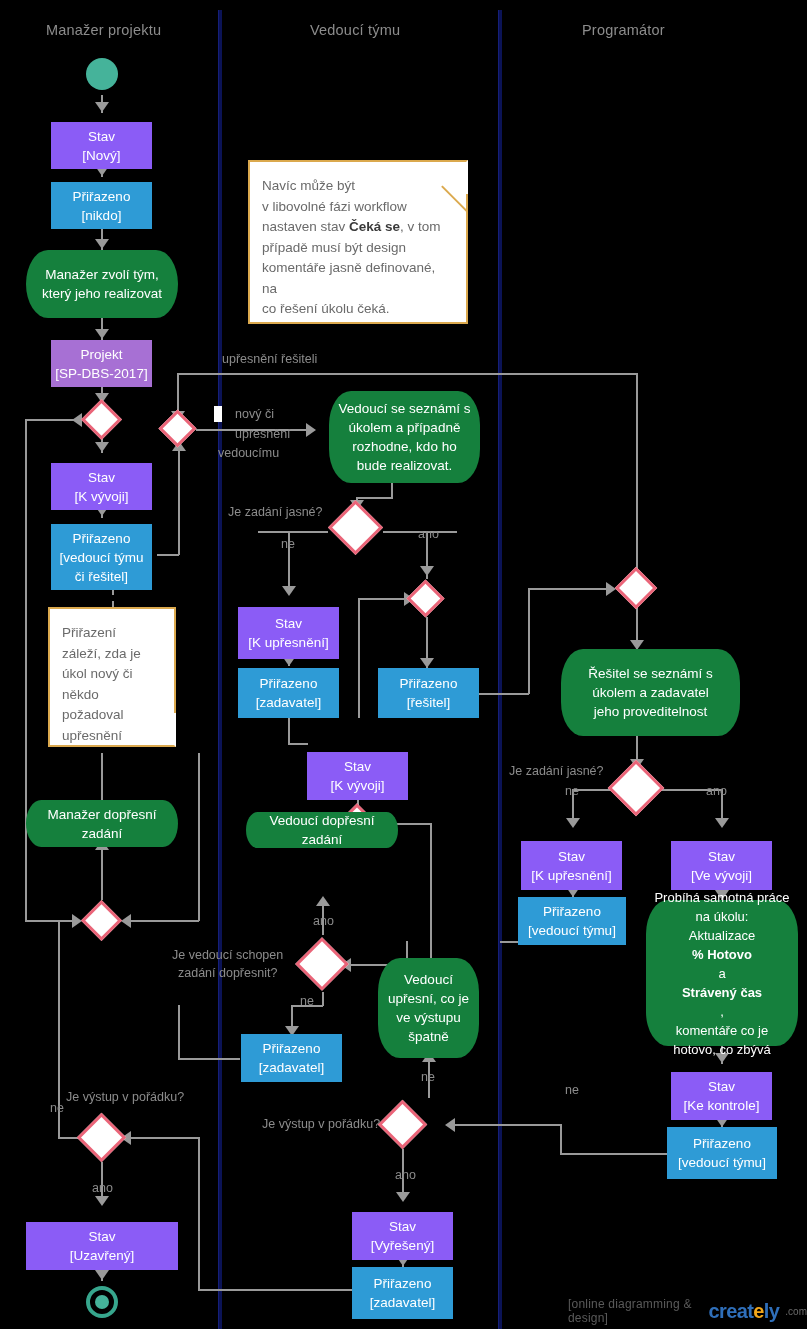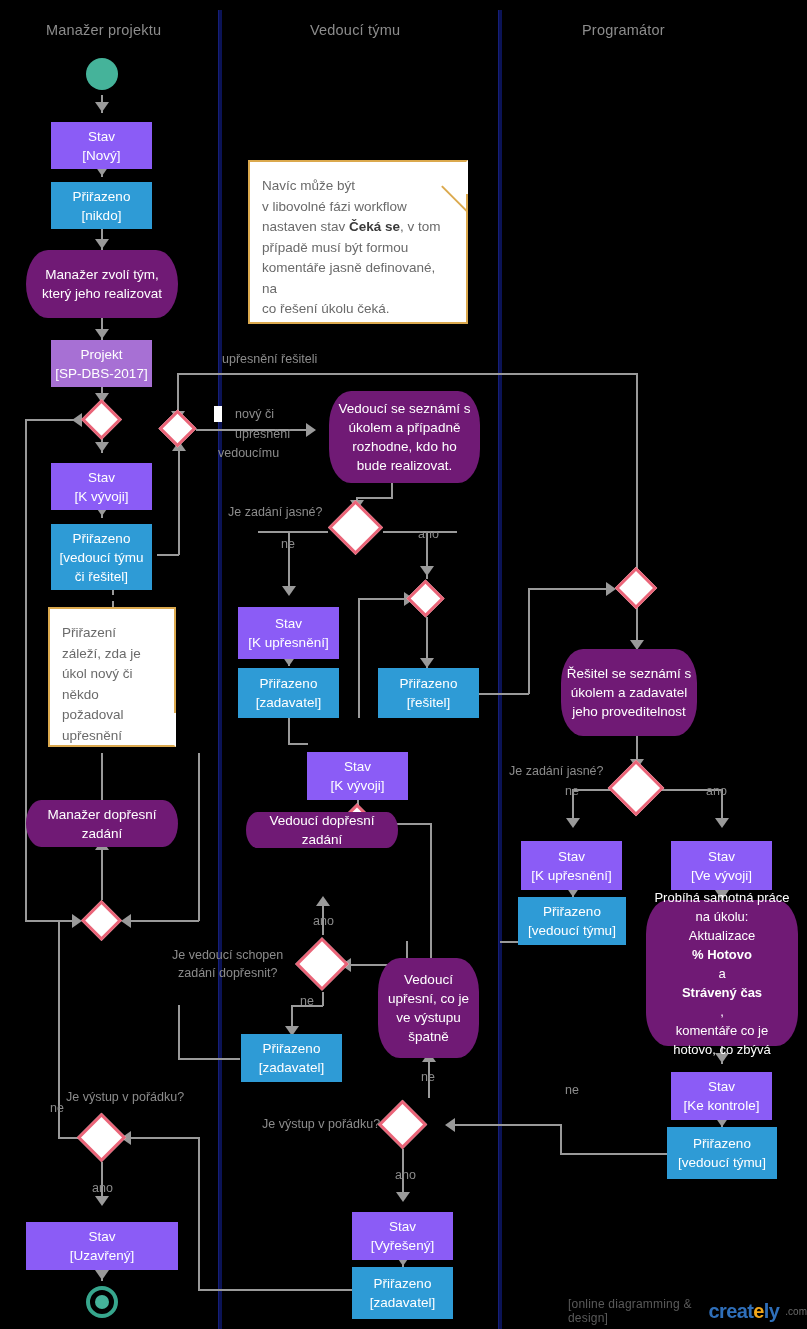--- a/index.html
+++ b/index.html
@@ -10,21 +10,21 @@
   .lane-title{position:absolute;color:#8c8c8c;font-size:14.5px;letter-spacing:.2px;white-space:nowrap;}
   .lane-div{position:absolute;top:10px;width:3px;background:#0b1356;border-left:1px solid #151f7a;}
 
   
   .node{position:absolute;box-sizing:border-box;display:flex;flex-direction:column;
         align-items:center;justify-content:center;color:#ffffff;font-size:13.5px;
         line-height:19px;text-align:center;}
   .n-green{background:#8b5cf6;margin-top:11px;}
   .n-blue {background:#2e9bd6;}
   .n-purple{background:#a770d4;}
-  .n-orange{background:#701a75;border-radius:22px/34px;text-align:center;}
+  .n-orange{background:#15803d;border-radius:22px/34px;text-align:center;}
   .node span{display:block;}
 
   
   .note{position:absolute;box-sizing:border-box;background:#ffffff;border:2px solid #dba94e;
         color:#6a6a6a;font-size:13.5px;line-height:20.5px;padding:14px 12px;}
   .note .fold{position:absolute;top:-2px;right:-2px;width:0;height:0;
         border-left:34px solid transparent;border-bottom:34px solid #ffffff;}
   .note .foldline{position:absolute;top:-2px;right:-2px;width:36px;height:36px;
         border-left:2px solid #dba94e;transform:rotate(-45deg);transform-origin:top right;}
   .note b{color:#3a3a3a;font-weight:bold;}
@@ -313,21 +313,21 @@
   </div>
 
   <div class="note" style="left:248px;top:160px;width:220px;height:164px;">
     <div class="fold"></div>
     <div class="foldline"></div>
     <div>Navíc může být</div>
     <div>v libovolné fázi workflow</div>
     <div>
       <span>nastaven stav </span><b>Čeká se</b><span>, v tom</span>
     </div>
-    <div>případě musí být formou</div>
+    <div>případě musí být design</div>
     <div>komentáře jasně definované, na</div>
     <div>co řešení úkolu čeká.</div>
   </div>
 
   <div class="node n-orange" style="left:329px;top:391px;width:151px;height:92px;">
     <span>Vedoucí se seznámí s</span>
     <span>úkolem a případně</span>
     <span>rozhodne, kdo ho</span>
     <span>bude realizovat.</span>
   </div>
@@ -384,21 +384,21 @@
     <span>[Vyřešený]</span>
   </div>
 
   <div class="node n-blue" style="left:352px;top:1267px;width:101px;height:52px;">
     <span>Přiřazeno</span>
     <span>[zadavatel]</span>
   </div>
 
   <div class="dia" style="left:621px;top:573px;width:30px;height:30px;"></div>
 
-  <div class="node n-orange" style="left:561px;top:649px;width:136px;height:87px;">
+  <div class="node n-orange" style="left:561px;top:649px;width:179px;height:87px;">
     <span>Řešitel se seznámí s</span>
     <span>úkolem a zadavatel</span>
     <span>jeho proveditelnost</span>
   </div>
 
   <div class="dia" style="left:616px;top:768px;width:40px;height:40px;"></div>
 
   <div class="node n-green" style="left:521px;top:830px;width:101px;height:49px;">
     <span>Stav</span>
     <span>[K upřesnění]</span>

